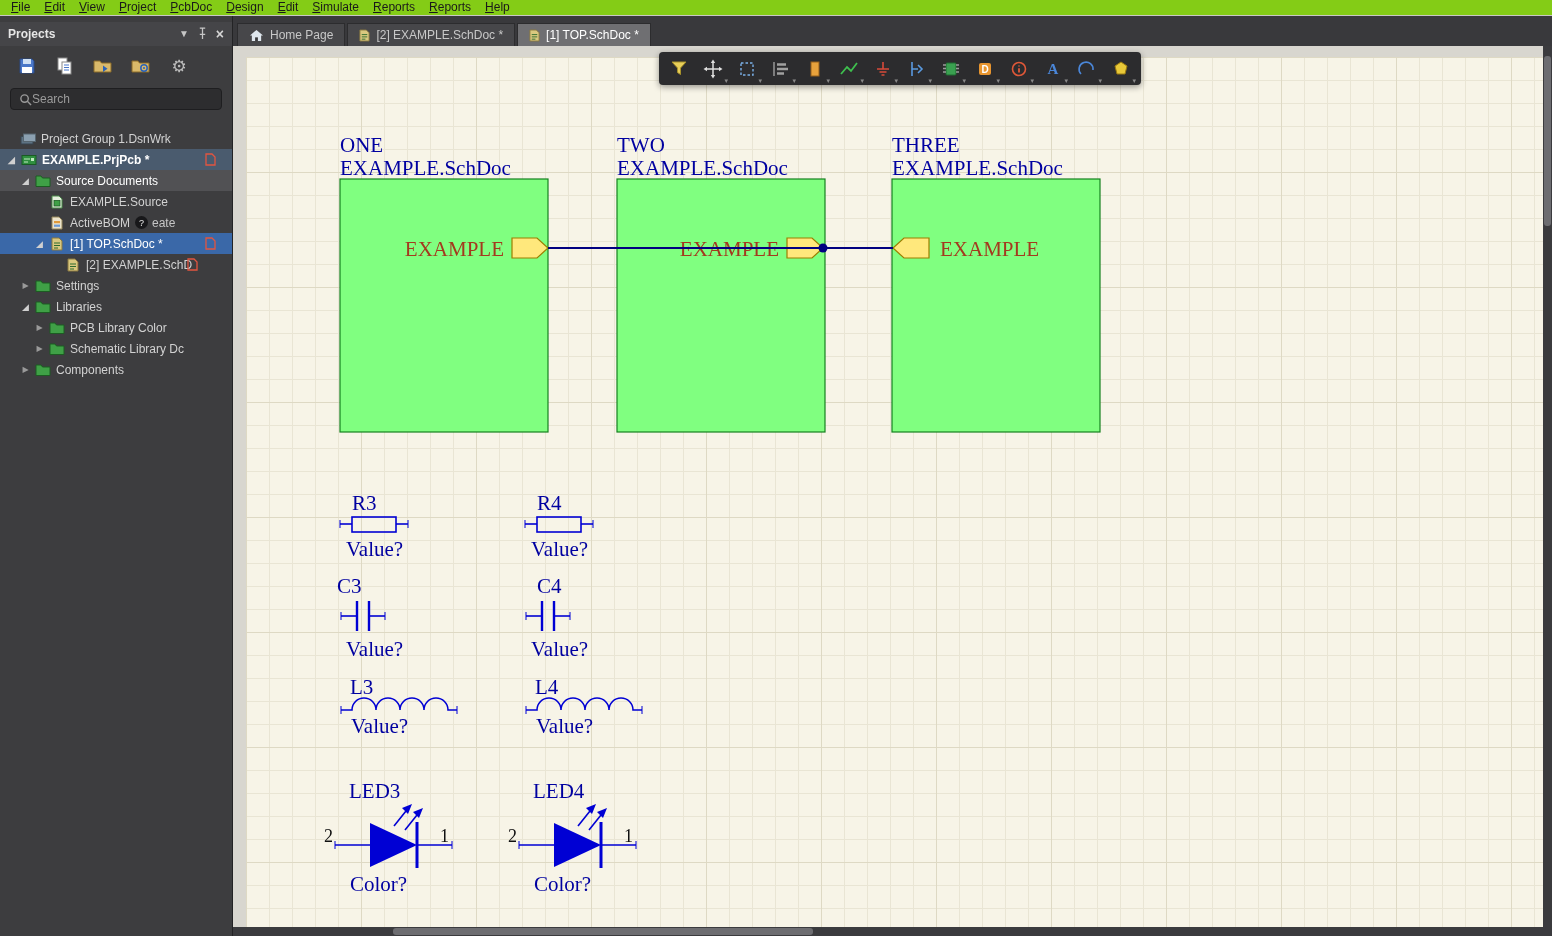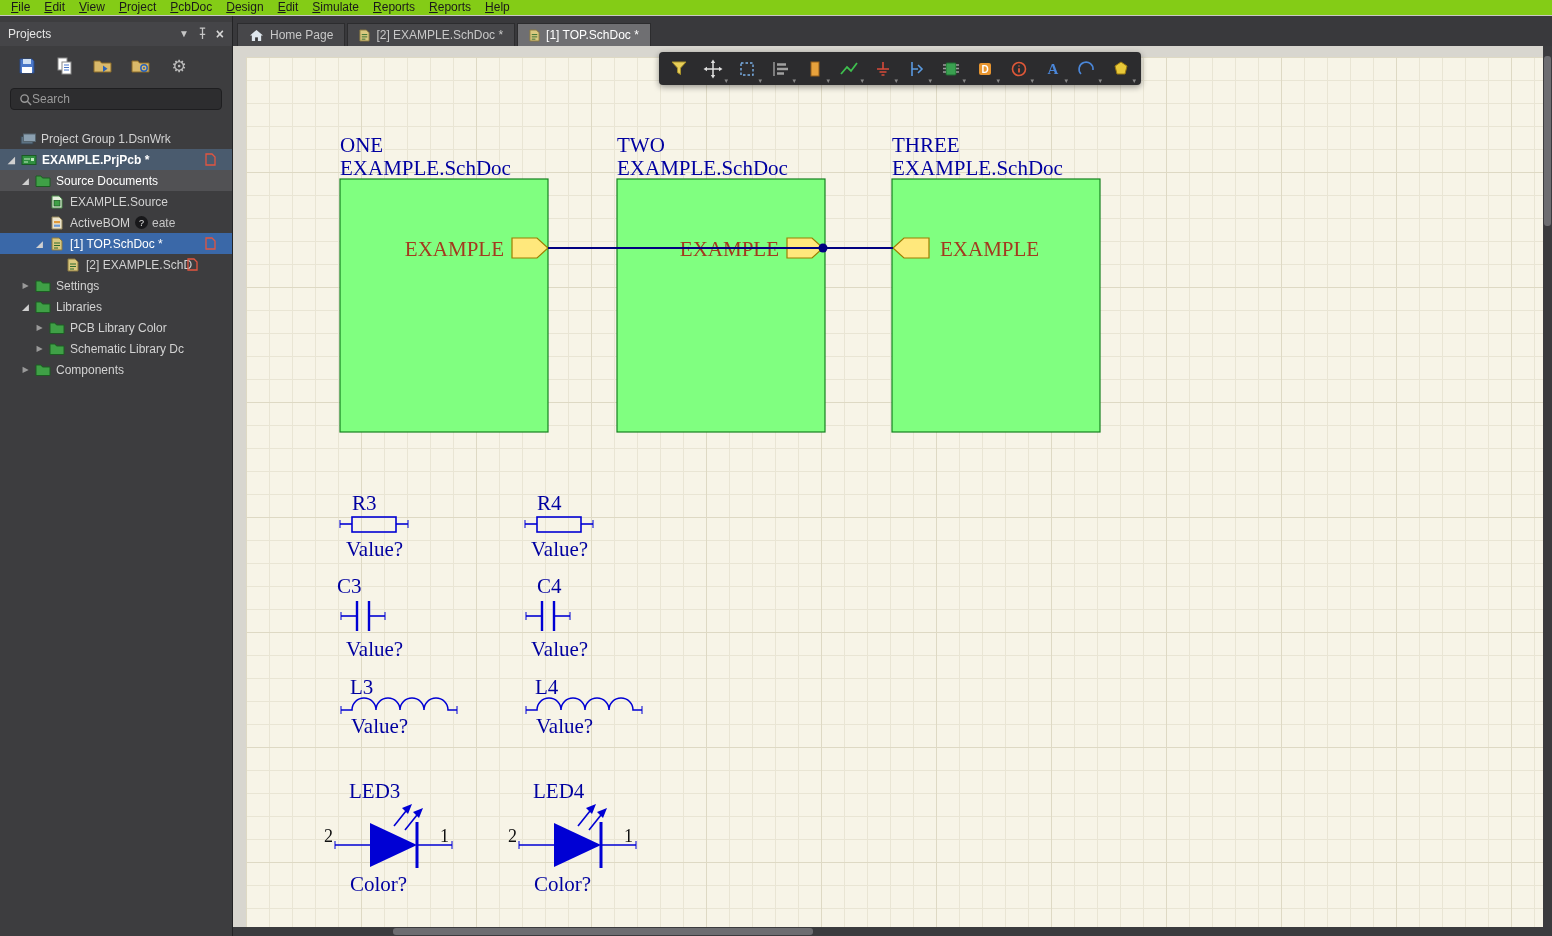--- a/index.html
+++ b/index.html
@@ -10,21 +10,21 @@
   
   .menubar { position:absolute; top:0; left:0; right:0; height:16px; background:#84cc16;
              border-bottom:1px solid #c9c8c4; display:flex; align-items:center; padding-left:4px; z-index:30; }
   .menu-item { display:inline-block; font-size:12px; color:#1a1a1a; padding:0 7px; line-height:15px; cursor:default; }
   .menu-item::first-letter { text-decoration:underline; }
 
   
   .sidebar { position:absolute; top:16px; left:0; width:233px; bottom:0; background:#3d3d3f;
              border-right:1px solid #232325; z-index:20; overflow:hidden; }
   .sidebar-header { height:24px; margin-top:6px; background:#454548; display:flex; align-items:center; padding:0 8px; }
-  .sidebar-title { color:#e6e6e6; font-size:12px; flex:1; }
+  .sidebar-title { color:#e6e6e6; font-size:12px; flex:1;font-weight:bold; }
   .hdr-ico { color:#c6c6c6; font-size:10px; margin-left:9px; line-height:1; }
   .hdr-close { font-size:14px; font-weight:bold; margin-left:9px; color:#d6d6d6; }
   .sidebar-toolbar { display:flex; align-items:center; gap:16px; padding:10px 0 8px 16px; }
   .tool-btn { width:22px; height:20px; display:flex; align-items:center; justify-content:center; }
   .gear-glyph { font-size:17px; color:#bcbcbc; line-height:1; }
   .search-box { margin:4px 10px 10px 10px; height:22px; background:#2d2d2f; border:1px solid #1e1e20;
                 border-radius:4px; display:flex; align-items:center; padding:0 8px; }
   .search-box input { flex:1; background:transparent; border:none; outline:none; color:#bdbdbd; font-size:12px; }
   .search-box input::placeholder { color:#9a9a9a; }
 

